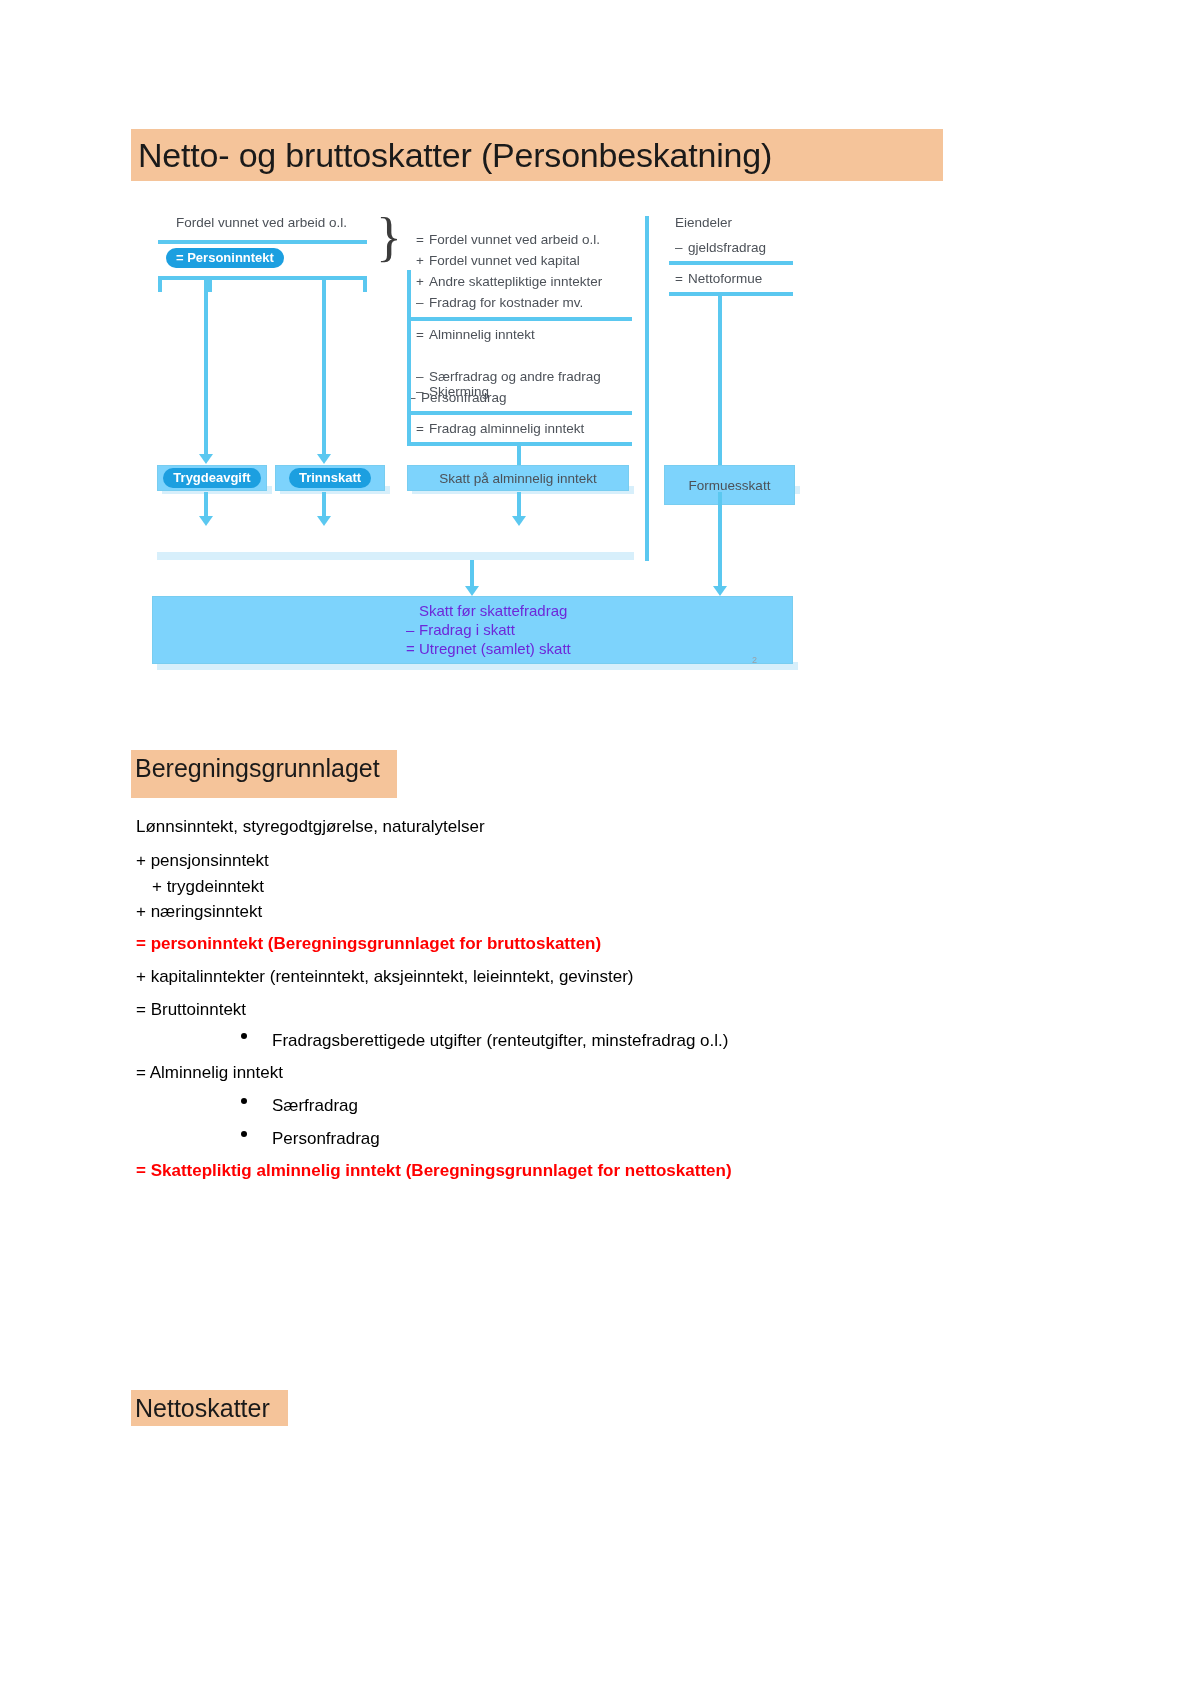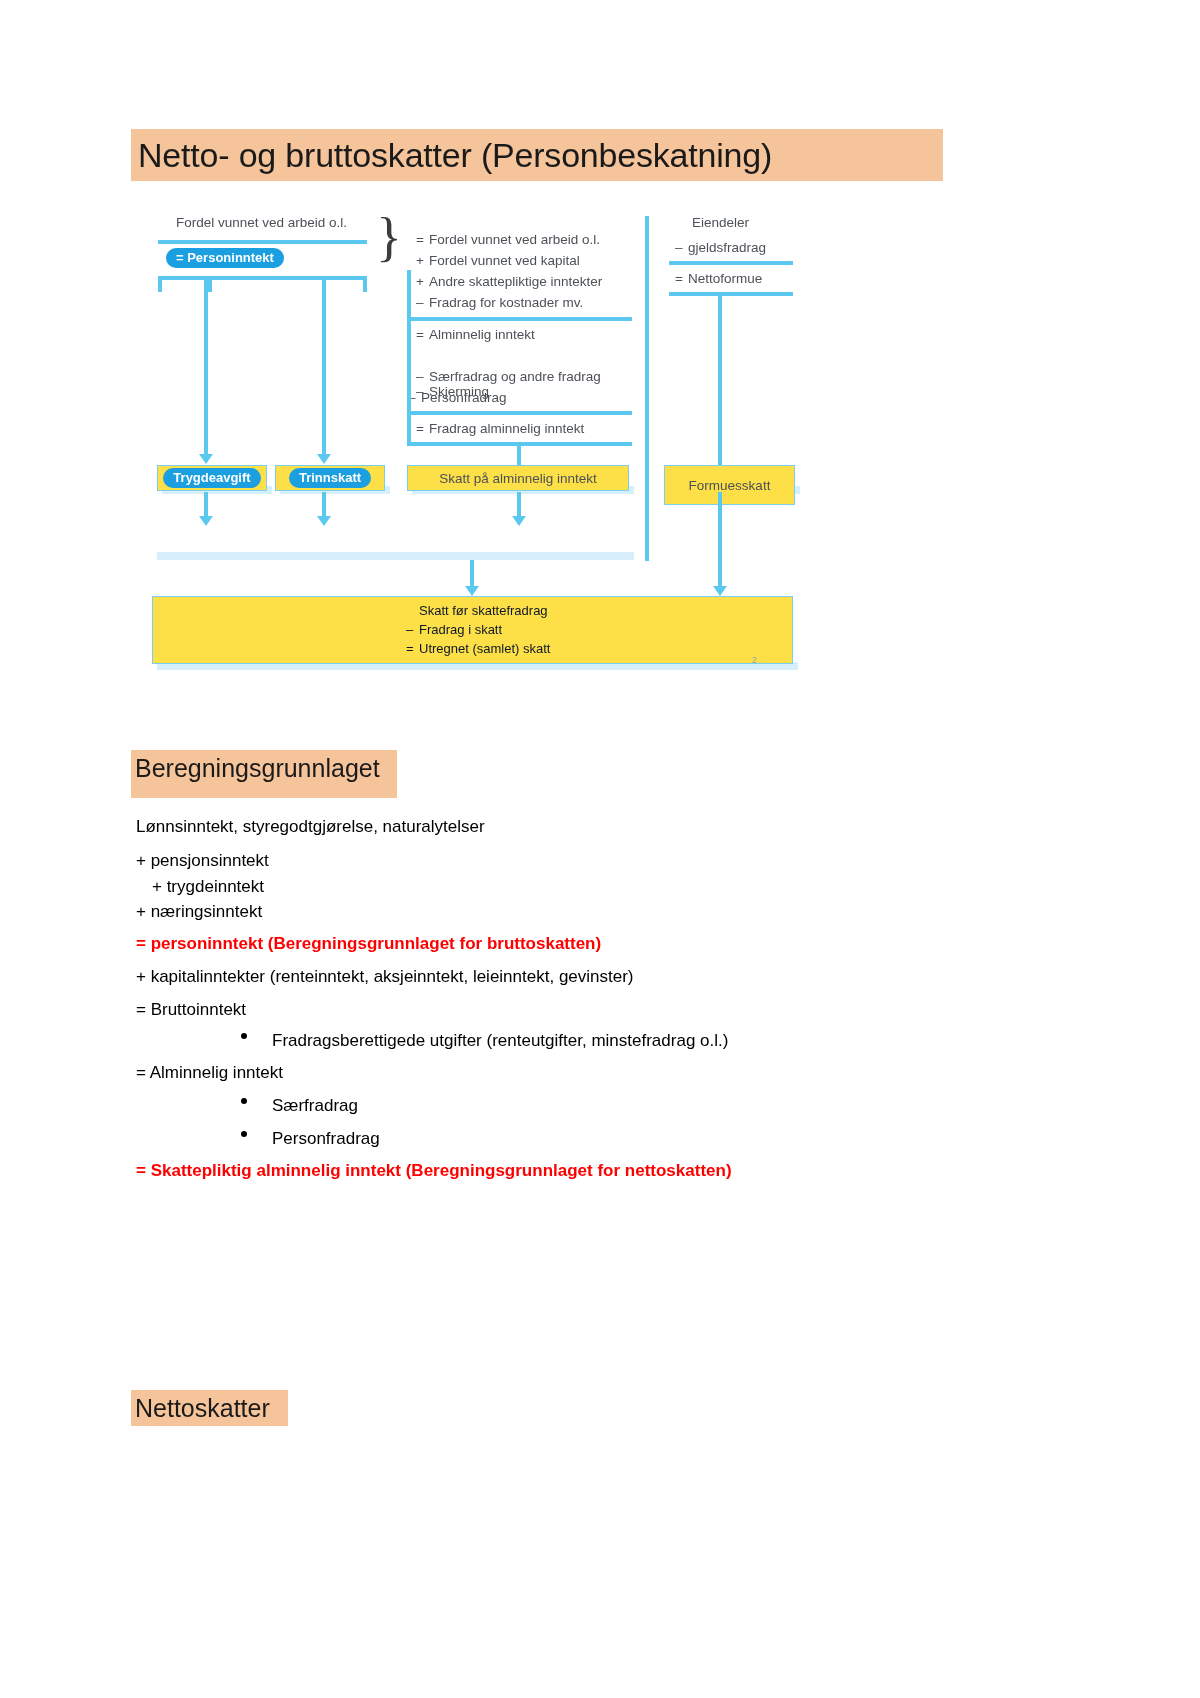--- a/index.html
+++ b/index.html
@@ -73,21 +73,21 @@
     line-height: 20px;
     border-radius: 10px;
     padding: 0 10px;
     white-space: nowrap;
   }
 
   
   .dg-box {
     position: absolute;
     border: 1.4px solid #78cdf0;
-    background: #fde047;
+    background: #7dd3fc;
     box-sizing: border-box;
   }
   .dg-box .bx-label {
     position: absolute;
     left: 0;
     right: 0;
     top: 50%;
     transform: translateY(-50%);
     text-align: center;
     font-size: 13.5px;
@@ -124,23 +124,23 @@
 
   .page-num {
     position: absolute;
     font-size: 9px;
     color: #9aa0a6;
   }
 
   
   .bottom-lines {
     position: absolute;
-    font-size: 13px;
+    font-size: 15px;
     line-height: 19px;
-    color: #0f172a;
+    color: #6d28d9;
     white-space: nowrap;
   }
   .bottom-lines .sym { display: inline-block; width: 13px; }
 
   
   .section-heading {
     position: absolute;
     background: #f5c49a;
     font-size: 25px;
     line-height: 36px;
@@ -245,21 +245,21 @@
   <div class="dg-line" style="left:259px; top:242px; width:225px; height:4px;"></div>
 
   <div class="dg-line" style="left:259px; top:70px; width:4px; height:175px;"></div>
 
   <div class="arrow-shaft" style="left:369px; top:244px; height:26px;"></div>
   <div class="arrow-head" style="left:364px; top:268px;"></div>
 
   <div class="dg-line" style="left:497px; top:16px; width:4px; height:345px;"></div>
 
   <div>
-    <div class="dg-text list" style="left:527px; top:14px;margin-left:17px;">
+    <div class="dg-text list" style="left:527px; top:14px;">
       <span>Eiendeler</span>
     </div>
     <div class="dg-text list" style="left:527px; top:39px;">
       <span class="sym">–</span><span>gjeldsfradrag</span>
     </div>
   </div>
 
   <div class="dg-line" style="left:521px; top:61px; width:124px; height:4px;"></div>
 
   <div>

